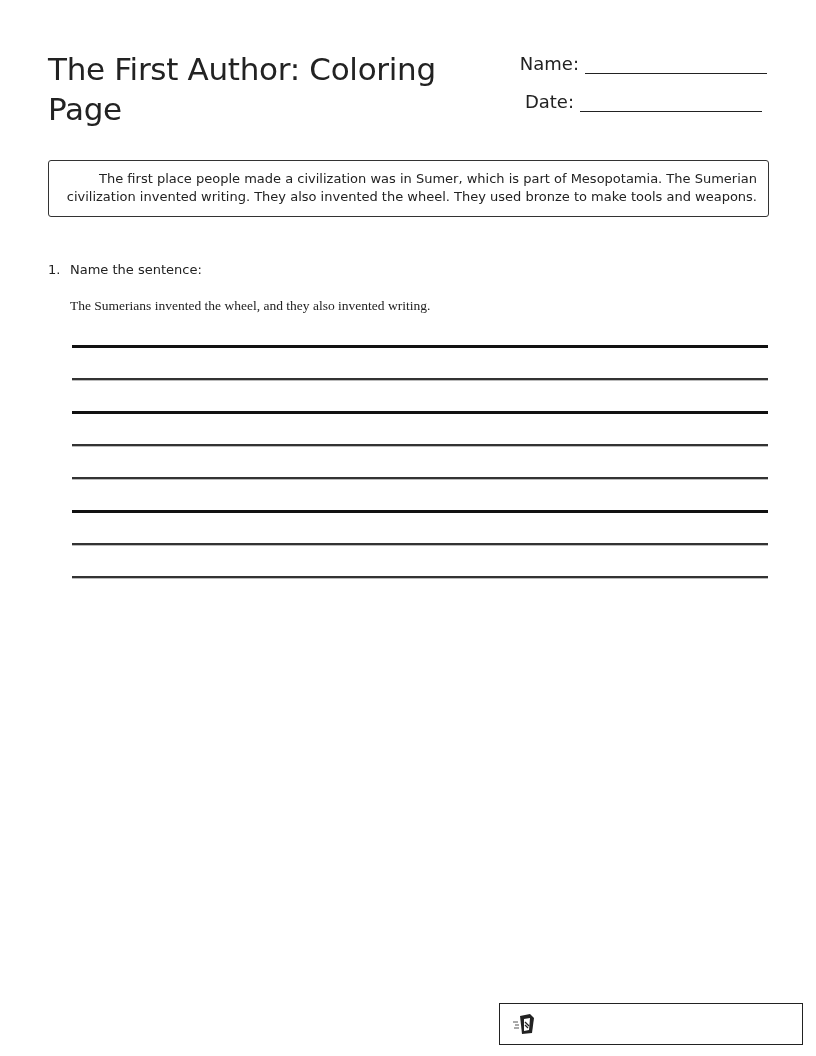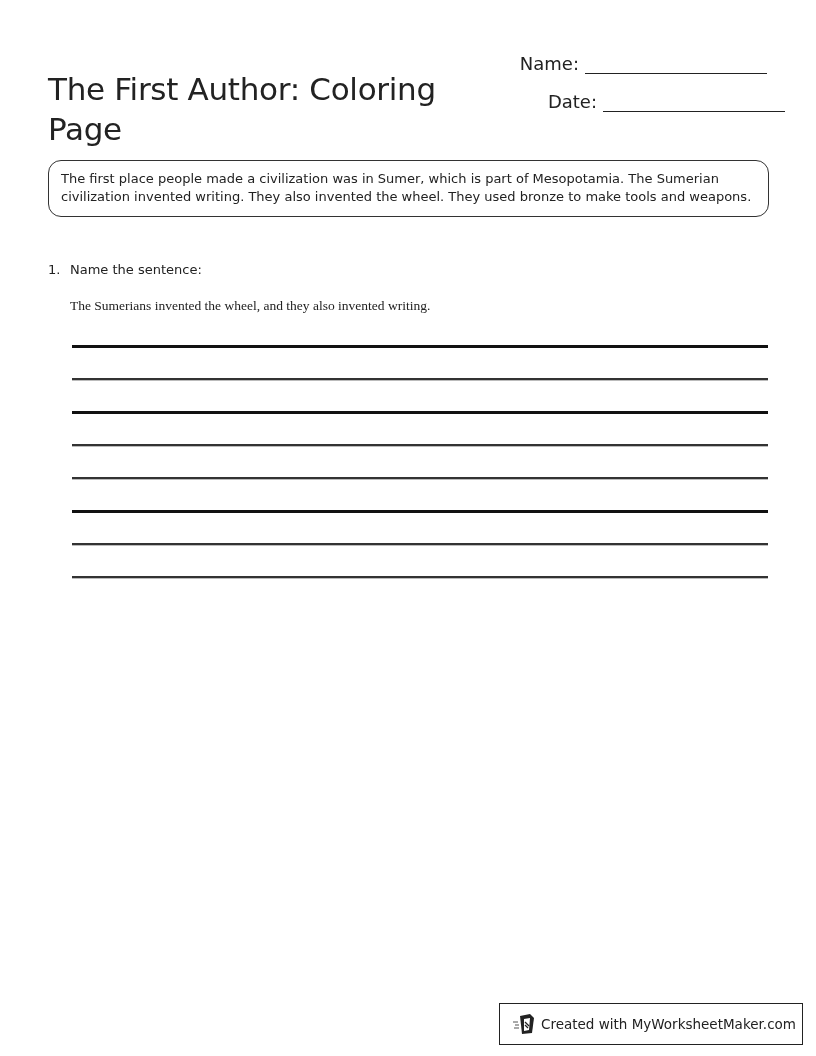--- a/index.html
+++ b/index.html
@@ -1,27 +1,27 @@
 <!DOCTYPE html>
 <html><head>
   <meta charset="utf-8">
   <style>
     html, body { margin: 0; padding: 0; background: #ffffff; }
     body { width: 816px; height: 1056px; position: relative; overflow: hidden;
       font-family: "DejaVu Sans", "Liberation Sans", sans-serif; color: #222; }
     .title { position: absolute; left: 48px; top: 49px; width: 440px;
-      font-size: 31px; line-height: 40px; color: #222; letter-spacing: -0.3px; margin-top: 20px; }
+      font-size: 31px; line-height: 40px; color: #222; letter-spacing: -0.3px; }
     .field { position: absolute; display: flex; align-items: flex-end; }
     .field .label { font-size: 18px; color: #222; text-align: right; }
     .field .line { border-bottom: 1px solid #222; width: 182px; margin-left: 6px; height: 20px; }
     .field-name { right: 49px; top: 53px; margin-left: 6px; }
-    .field-date { right: 31px; top: 91px; }
+    .field-date { right: 54px; top: 91px; }
     .passage { position: absolute; left: 48px; top: 160px; width: 696px;
-      border: 1px solid #333; border-radius: 13px; padding: 9px 11px 10px 12px;
-      font-size: 13px; line-height: 18px; color: #222; }
+      border: 1px solid #333; border-radius: 3px; padding: 9px 11px 10px 12px;
+      font-size: 13px; line-height: 18px; color: #222; text-align: right; }
     .q-num { position: absolute; left: 48px; top: 262px; font-size: 13px; }
     .q-prompt { position: absolute; left: 70px; top: 262px; font-size: 13px; }
     .q-sentence { position: absolute; left: 70px; top: 298px; font-size: 13.5px; font-family: Liberation Serif, serif; }
     .write-lines { position: absolute; left: 72px; top: 345px; width: 696px; }
     .write-line { height: 3px; background: #111; margin-bottom: 30px; }
     .write-line.alt { background: #333; border-bottom: 1px solid #bbb; height: 2px; }
     .footer { position: absolute; left: 499px; top: 1003px; width: 304px; height: 42px;
       border: 1px solid #222; display: flex; align-items: center; box-sizing: border-box;
       padding-left: 12px; }
     .footer .logo { width: 24px; height: 22px; margin-right: 5px; }
@@ -61,14 +61,13 @@
 <div class="footer">
   <svg class="logo" viewBox="0 0 24 22">
     <line x1="1" y1="9" x2="6" y2="9" stroke="#555" stroke-width="1"></line>
     <line x1="3" y1="12" x2="7" y2="12" stroke="#555" stroke-width="1"></line>
     <line x1="2" y1="15" x2="7" y2="15" stroke="#555" stroke-width="1"></line>
     <path d="M8 3 L18 1 L22 5 L20 20 L10 21 Z" fill="#222"></path>
     <path d="M12 6 L18 5 L17 17 L12 18 Z" fill="#fff"></path>
     <line x1="13" y1="9" x2="17" y2="13" stroke="#222" stroke-width="1.2"></line>
     <line x1="13" y1="12" x2="16" y2="15" stroke="#222" stroke-width="1.2"></line>
   </svg>
-  <span class="text">Created with MyWorksheetMaker.com</span>
 </div>
 
 </body></html>

